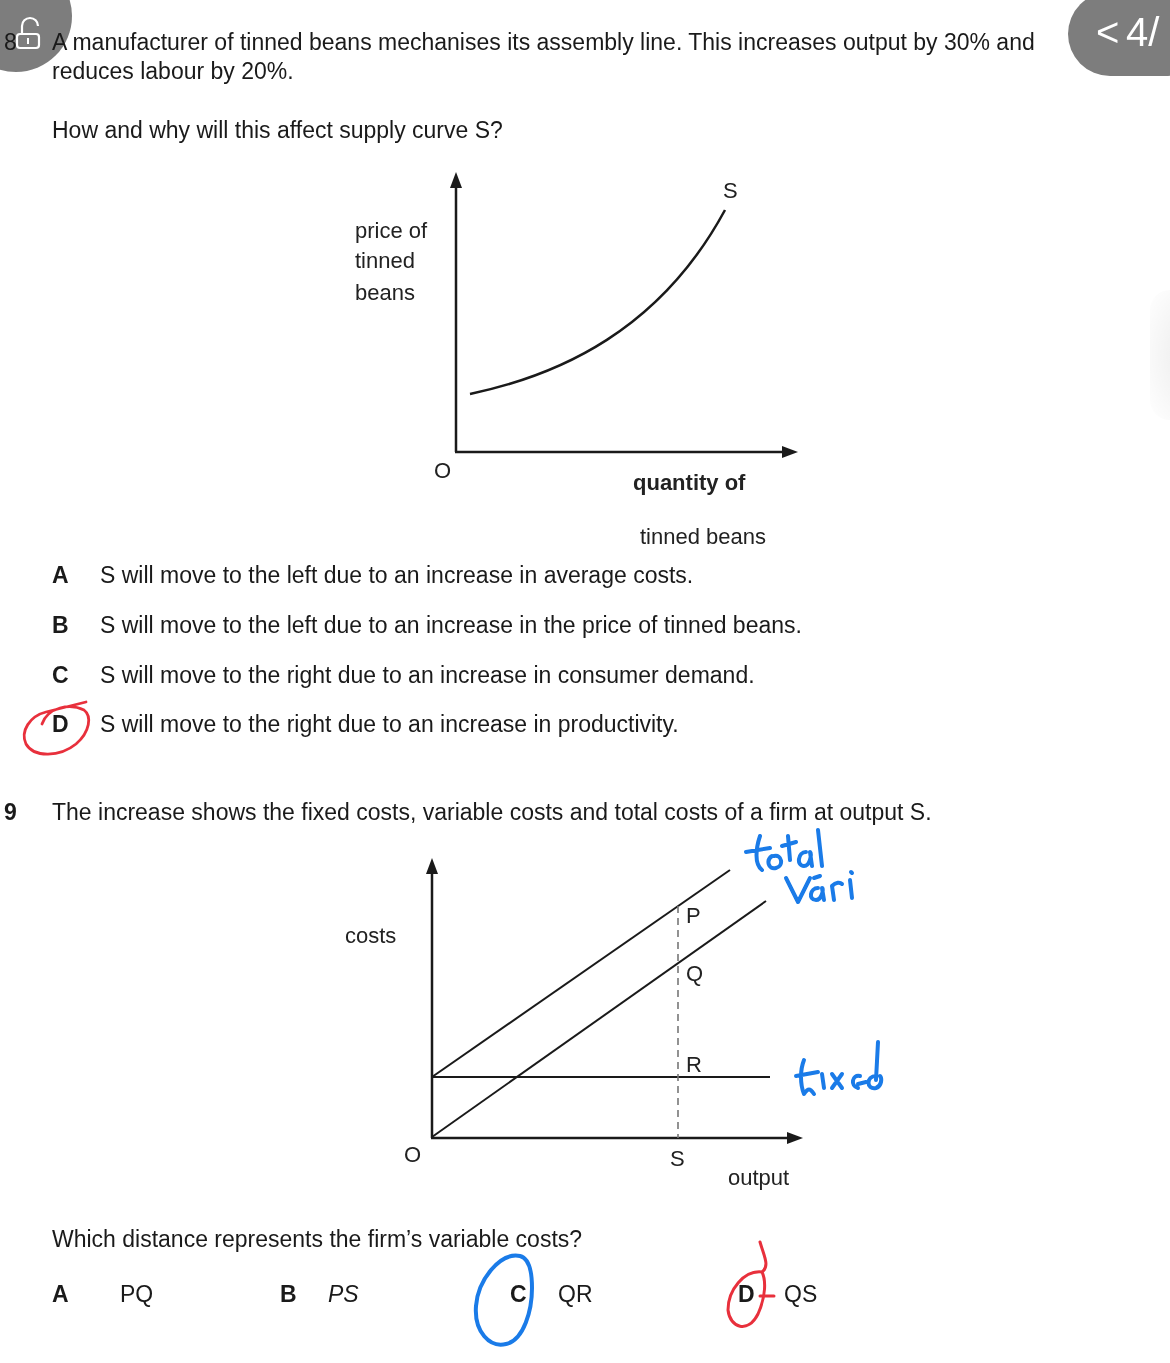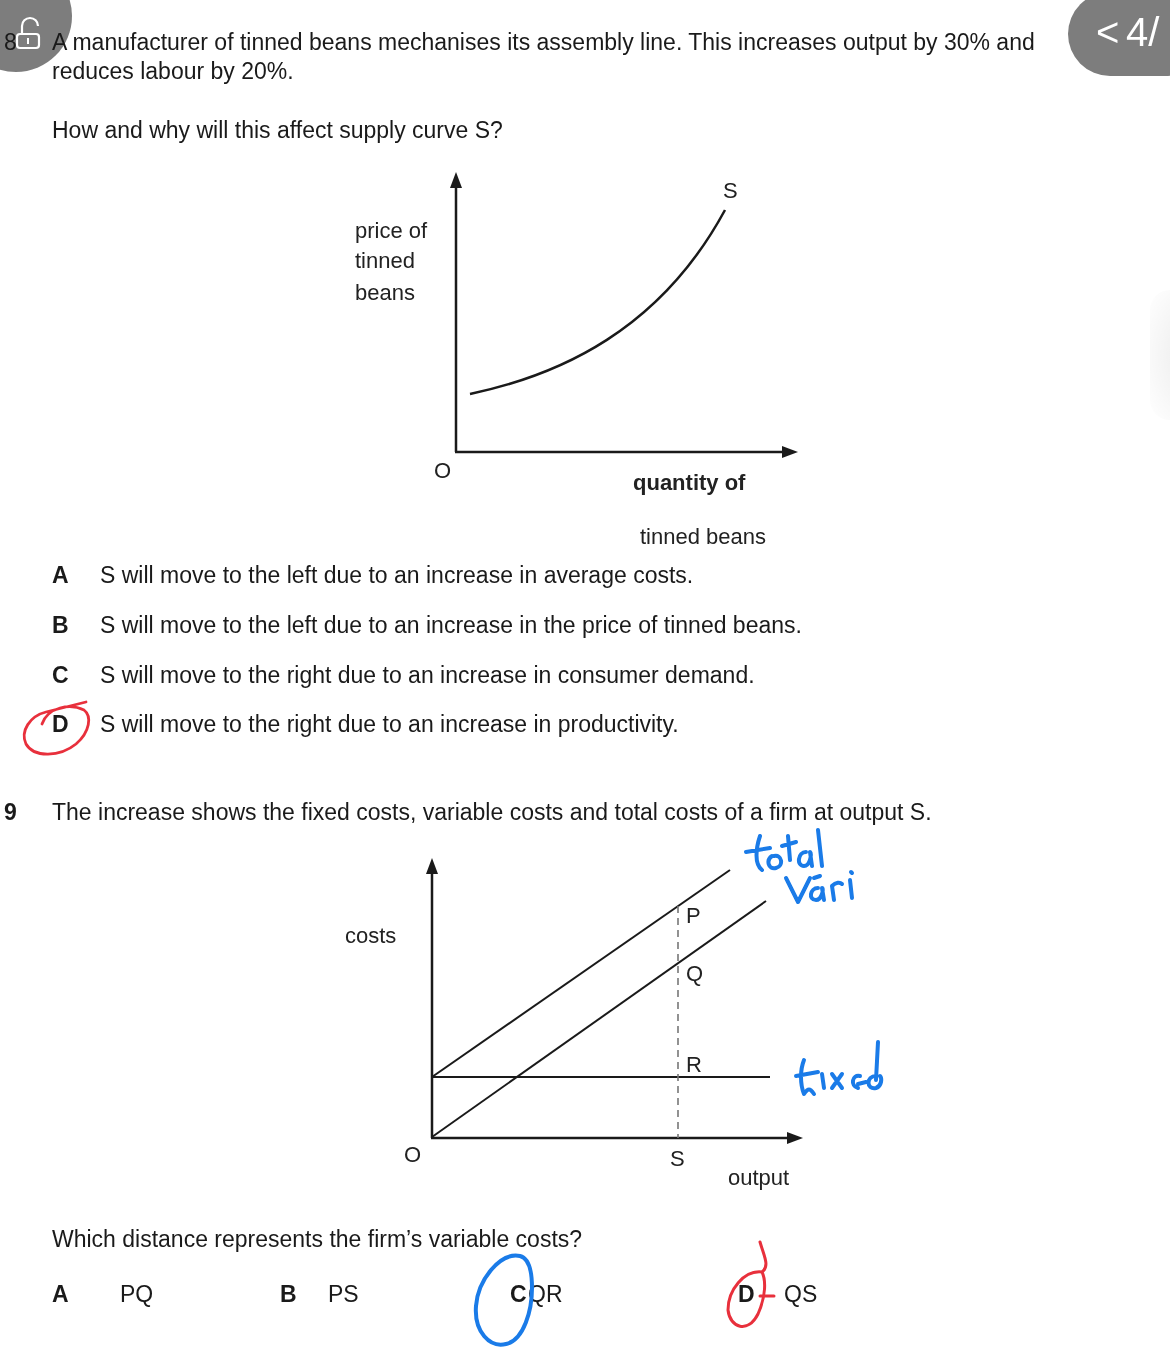--- a/index.html
+++ b/index.html
@@ -91,22 +91,22 @@
     <path d="M786 878 L798 902 L810 878 M818 888 c -8 0, -10 12, -2 12 c 6 0, 8 -12, 6 -12 l 2 12 M814 878 l 6 -2 M832 886 L834 900 M832 886 c 4 -4, 8 -4, 10 -2 M850 880 L852 898 M851 872 l 1 1"></path>
 
     <path d="M804 1060 c -4 10, -4 24, 0 34 c 4 -6, 6 -6, 10 0 M796 1076 L818 1072 M822 1074 l 2 14 M832 1074 l 10 14 M842 1074 l -10 14 M860 1076 c -8 -2, -10 10, -2 12 M858 1084 l 8 -2 M876 1076 c -10 0, -10 14, 0 12 c 6 -2, 6 -10, 4 -12 M878 1042 L876 1080"></path>
   </g>
 </svg>
 
 <div class="abs txt" style="left:52px;top:1224px;">Which distance represents the firm’s variable costs?</div>
 <div class="abs txt bold" style="left:52px;top:1279px;">A</div>
 <div class="abs txt" style="left:84px;top:1279px;margin-left:36px;">PQ</div>
 <div class="abs txt bold" style="left:280px;top:1279px;">B</div>
-<div class="abs txt" style="left:328px;top:1279px;">PS</div>
+<div class="abs txt" style="left:328px;top:1279px;font-style:italic;">PS</div>
 <div class="abs txt bold" style="left:510px;top:1279px;">C</div>
-<div class="abs txt" style="left:528px;top:1279px;">QR</div>
+<div class="abs txt" style="left:558px;top:1279px;">QR</div>
 <div class="abs txt bold" style="left:738px;top:1279px;">D</div>
 <div class="abs txt" style="left:784px;top:1279px;">QS</div>
 
 <svg style="left:0;top:0;" width="1170" height="1363">
   <path d="M520 1256 C 500 1252, 478 1280, 476 1306 C 474 1332, 490 1348, 506 1344 C 524 1340, 532 1310, 532 1288 C 532 1268, 528 1258, 520 1256 Z" fill="none" stroke="#1a7be8" stroke-width="4" stroke-linecap="round"></path>
   <path d="M760 1242 C 764 1256, 770 1266, 762 1272 C 744 1270, 728 1290, 728 1310 C 730 1328, 748 1334, 758 1314 C 766 1296, 766 1280, 762 1272 M760 1296 L774 1296" fill="none" stroke="#e8303c" stroke-width="3" stroke-linecap="round"></path>
 </svg>
 
 </body></html>

